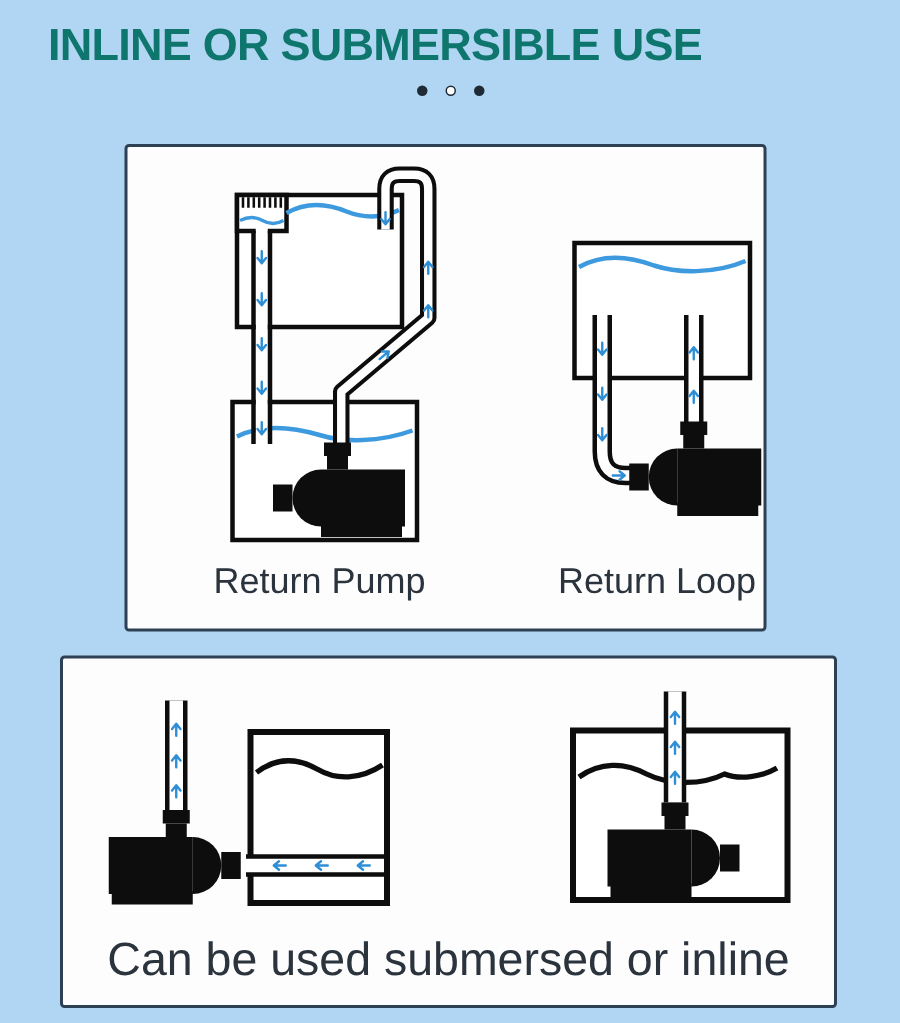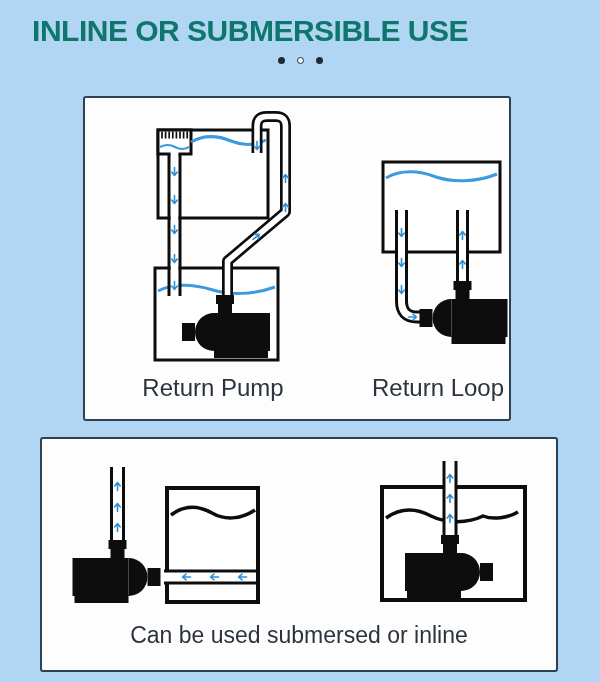--- a/index.html
+++ b/index.html
@@ -28,21 +28,21 @@
   .panel-bottom{left:40px;top:437px;width:518px;height:235px;}
   .panel svg{position:absolute;left:0;top:0;display:block;}
   .diagram-label{
     position:absolute;top:276px;transform:translateX(-50%);
     font-size:24px;color:#2b333d;white-space:nowrap;
   }
   .label-left{left:128px;}
   .label-right{left:353px;}
   .caption{
     position:absolute;top:183px;left:0;width:100%;text-align:center;
-    font-size:23px;color:#2b333d;white-space:nowrap;
+    font-size:31px;color:#2b333d;white-space:nowrap;
   }
 </style>
 </head>
 <body>
 
 <div class="page-title">INLINE OR SUBMERSIBLE USE</div>
 
 <div class="dots">
   <span class="dot filled"></span>
   <span class="dot hollow"></span>

